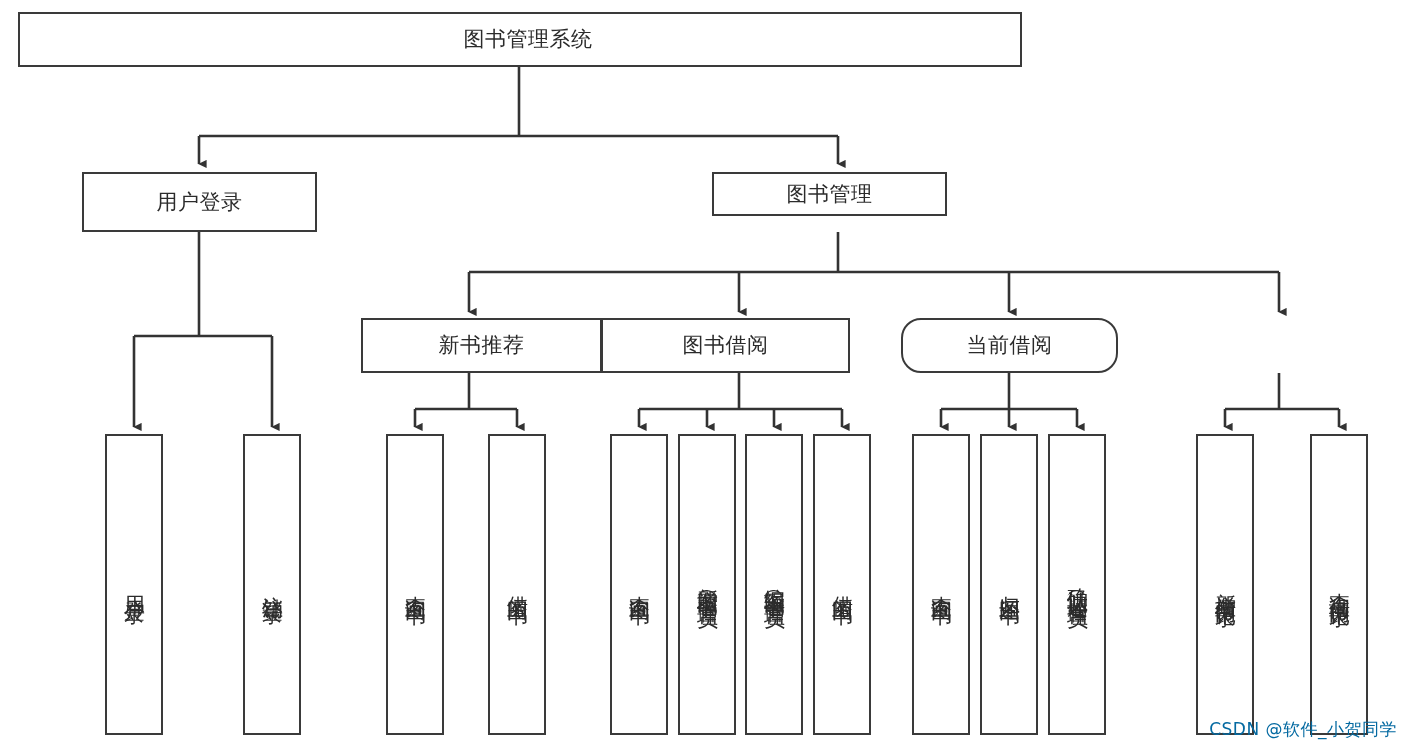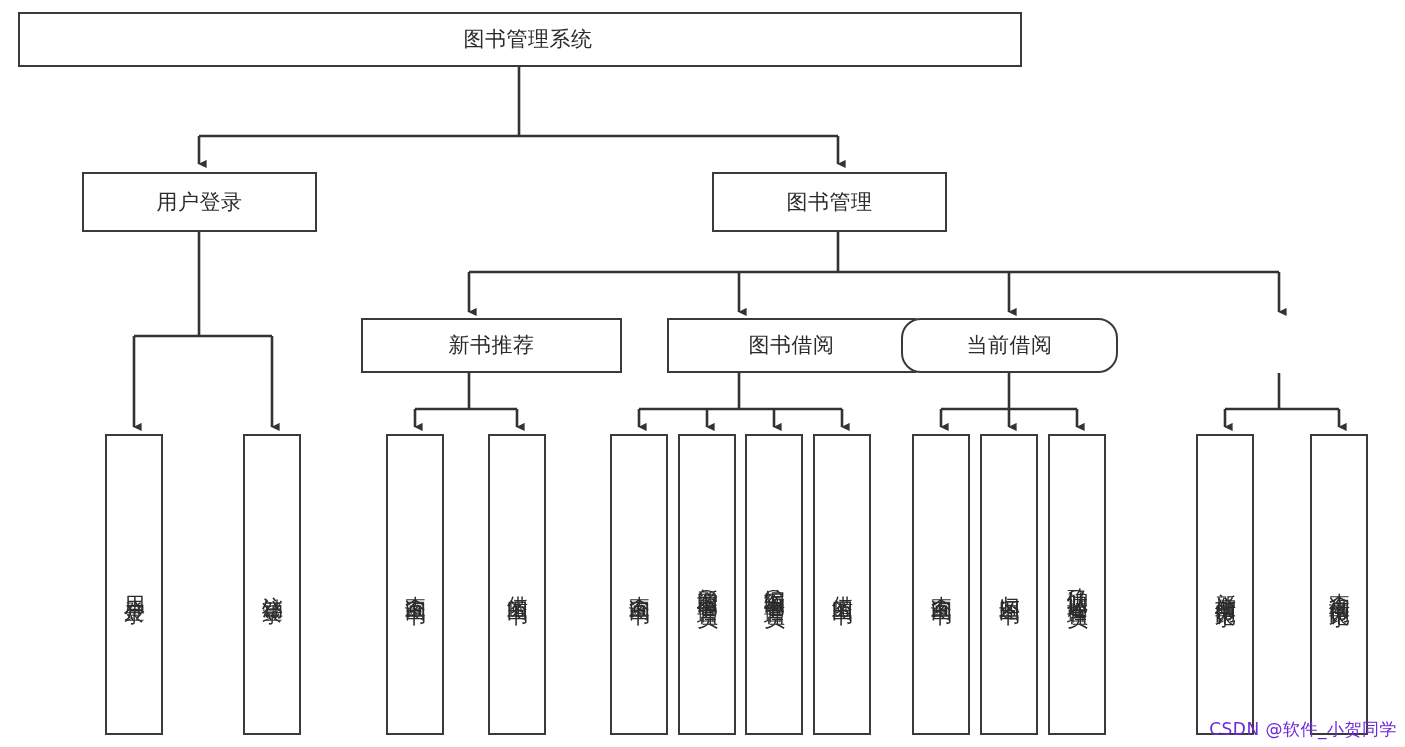--- a/index.html
+++ b/index.html
@@ -53,21 +53,21 @@
     line-height: 1.28;
     letter-spacing: 3px;
     white-space: nowrap;
     text-align: center;
   }
   .watermark {
     position: absolute;
     right: 8px;
     bottom: 6px;
     font-size: 17px;
-    color: #6d28d9;
+    color: #0369a1;
     letter-spacing: 0.5px;
     white-space: nowrap;
     user-select: none;
   }
 </style>
 </head>
 <body>
 
 <div id="canvas">
 
@@ -121,28 +121,28 @@
     </g>
   </svg>
 
   <div class="node" style="left:18px; top:12px; width:1004px; height:55px;padding-left:16px;">
     <span class="lbl">图书管理系统</span>
   </div>
 
   <div class="node" style="left:82px; top:172px; width:235px; height:60px;">
     <span class="lbl">用户登录</span>
   </div>
-  <div class="node" style="left:712px; top:172px; width:235px; height:60px;">
+  <div class="node" style="left:712px; top:172px; width:235px; height:44px;">
     <span class="lbl">图书管理</span>
   </div>
 
-  <div class="node" style="left:361px; top:318px; width:261px; height:55px;">
+  <div class="node" style="left:361px; top:318px; width:241px; height:55px;">
     <span class="lbl">新书推荐</span>
   </div>
-  <div class="node" style="left:667px; top:318px; width:249px; height:55px;">
+  <div class="node" style="left:601px; top:318px; width:249px; height:55px;">
     <span class="lbl">图书借阅</span>
   </div>
   <div class="node" style="left:901px; top:318px; width:217px; height:55px;border-radius:20px;">
     <span class="lbl">当前借阅</span>
   </div>
 
   <div class="node vert" style="left:105px; top:434px; width:58px; height:301px;">
     <span class="lbl">用户登录</span>
   </div>
   <div class="node vert" style="left:243px; top:434px; width:58px; height:301px;">

